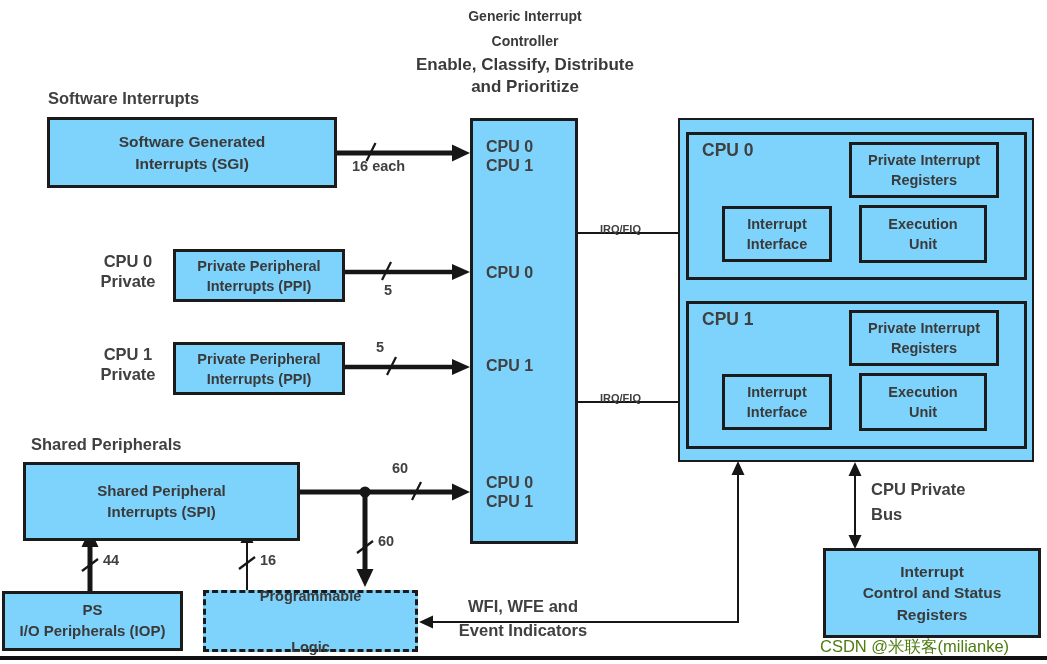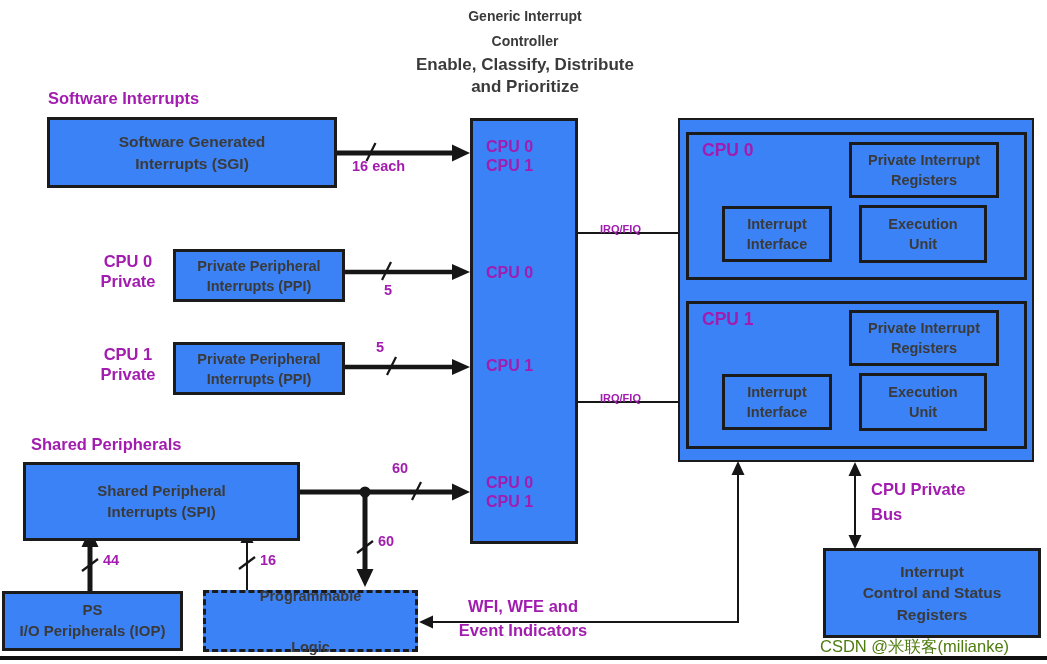--- a/index.html
+++ b/index.html
@@ -3,29 +3,29 @@
 <meta charset="utf-8">
 <style>
   html,body{margin:0;padding:0;background:#fff;}
   #canvas{
     position:relative;width:1047px;height:664px;background:#fff;overflow:hidden;
     font-family:"Liberation Sans",sans-serif;color:#3a3a3a;
   }
   .abs{position:absolute;}
   
   .bx{
-    position:absolute;box-sizing:border-box;border:3px solid #1b1b1b;background:#3b82f6;
+    position:absolute;box-sizing:border-box;border:3px solid #1b1b1b;background:#7dd3fc;
     display:flex;flex-direction:column;justify-content:center;align-items:center;
     text-align:center;font-weight:bold;color:#3a3a3a;
   }
   .bx div{line-height:1.38;}
   .thin{border-width:2px;}
   .dashed{border-style:dashed;gap:31px;}
   
-  .lbl{position:absolute;font-weight:bold;color:#a21caf;white-space:nowrap;} .f16{font-size:16.5px;} .f155{font-size:11px;margin-top:12px;} .f145{font-size:14.5px;}
+  .lbl{position:absolute;font-weight:bold;color:#404040;white-space:nowrap;} .f16{font-size:16.5px;} .f155{font-size:11px;margin-top:12px;} .f145{font-size:14.5px;}
   
   #title-wrap{left:375px;top:4px;width:300px;text-align:center;}
   .title-line{font-size:14px;font-weight:bold;line-height:25px;}
   .subtitle-line{font-size:17px;font-weight:bold;line-height:22px;}
   
   #sgi-box{left:47px;top:117px;width:290px;height:71px;font-size:15.5px;}
   #ppi0-box{left:173px;top:249px;width:172px;height:53px;font-size:14.5px;}
   #ppi1-box{left:173px;top:342px;width:172px;height:53px;font-size:14.5px;}
   #gic-box{left:470px;top:118px;width:108px;height:426px;}
   #outer-cpu-box{left:678px;top:118px;width:356px;height:344px;border-width:2px;}

